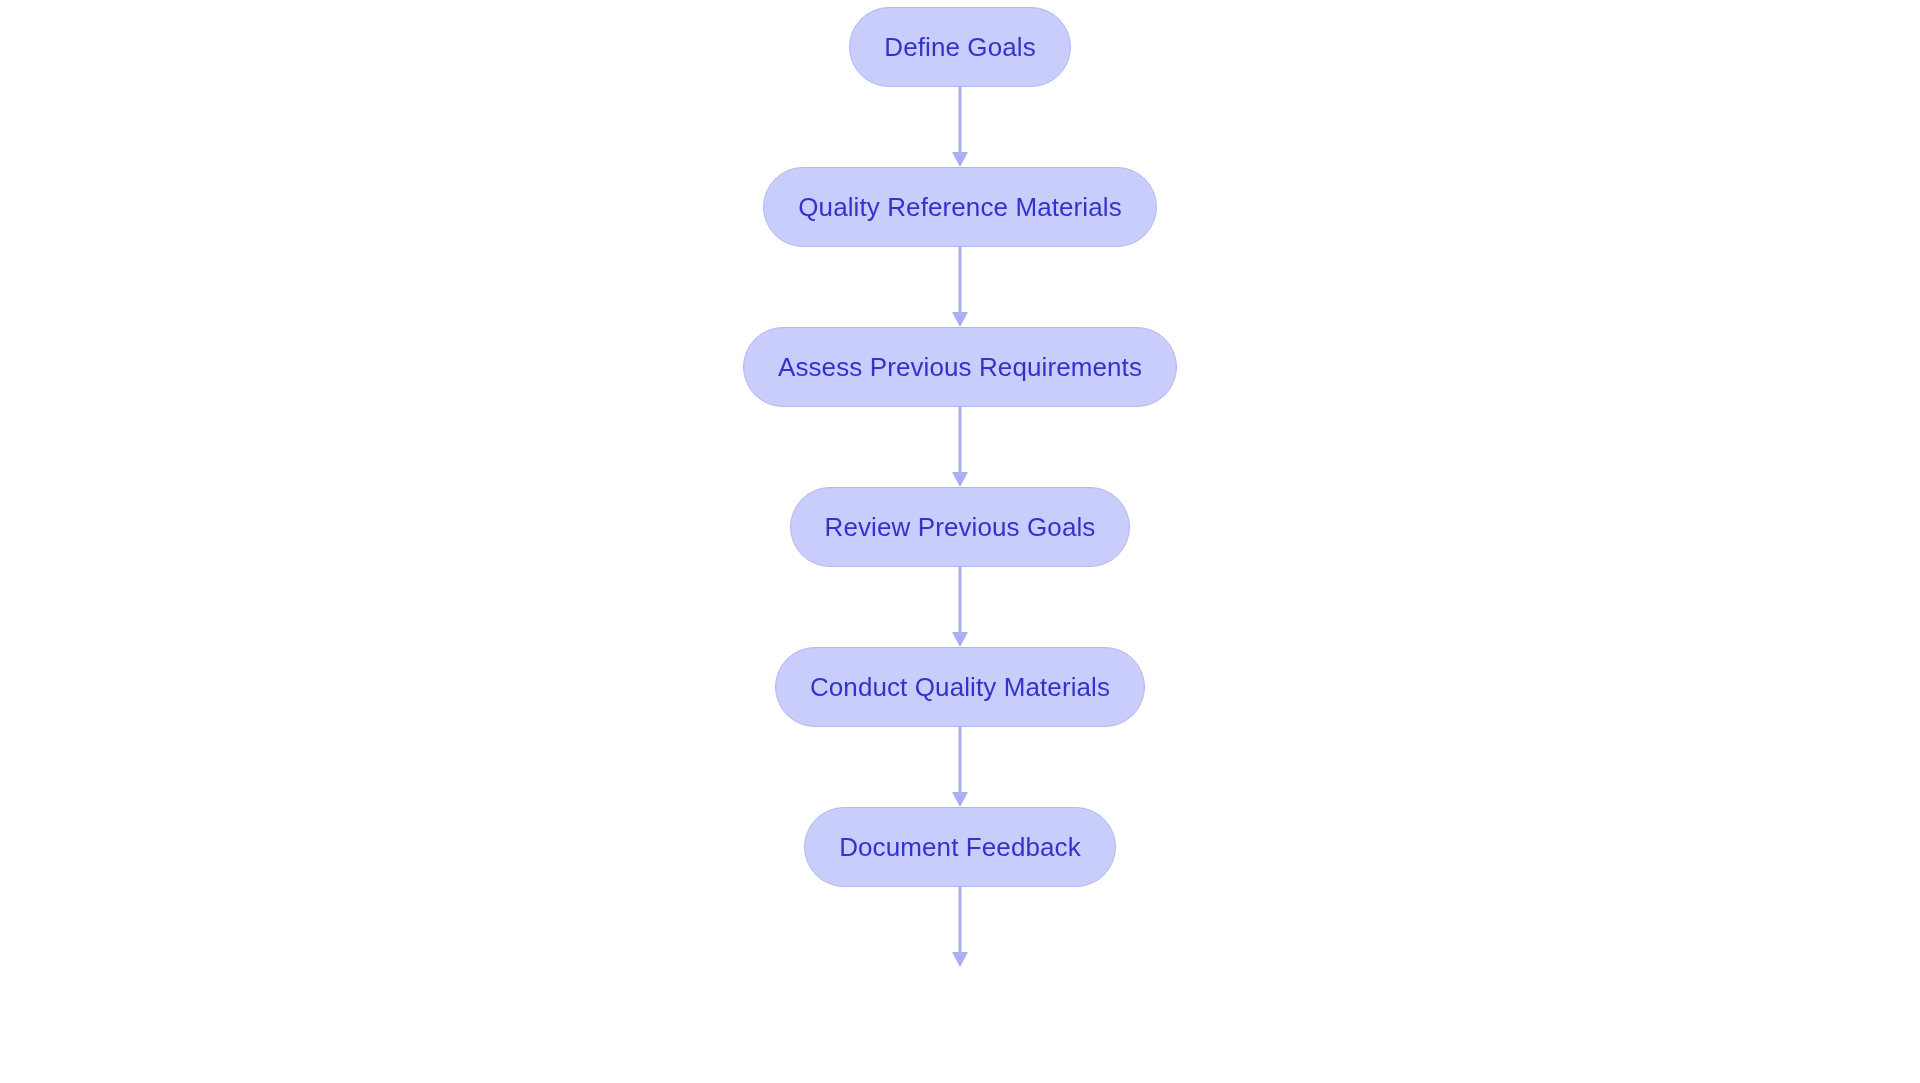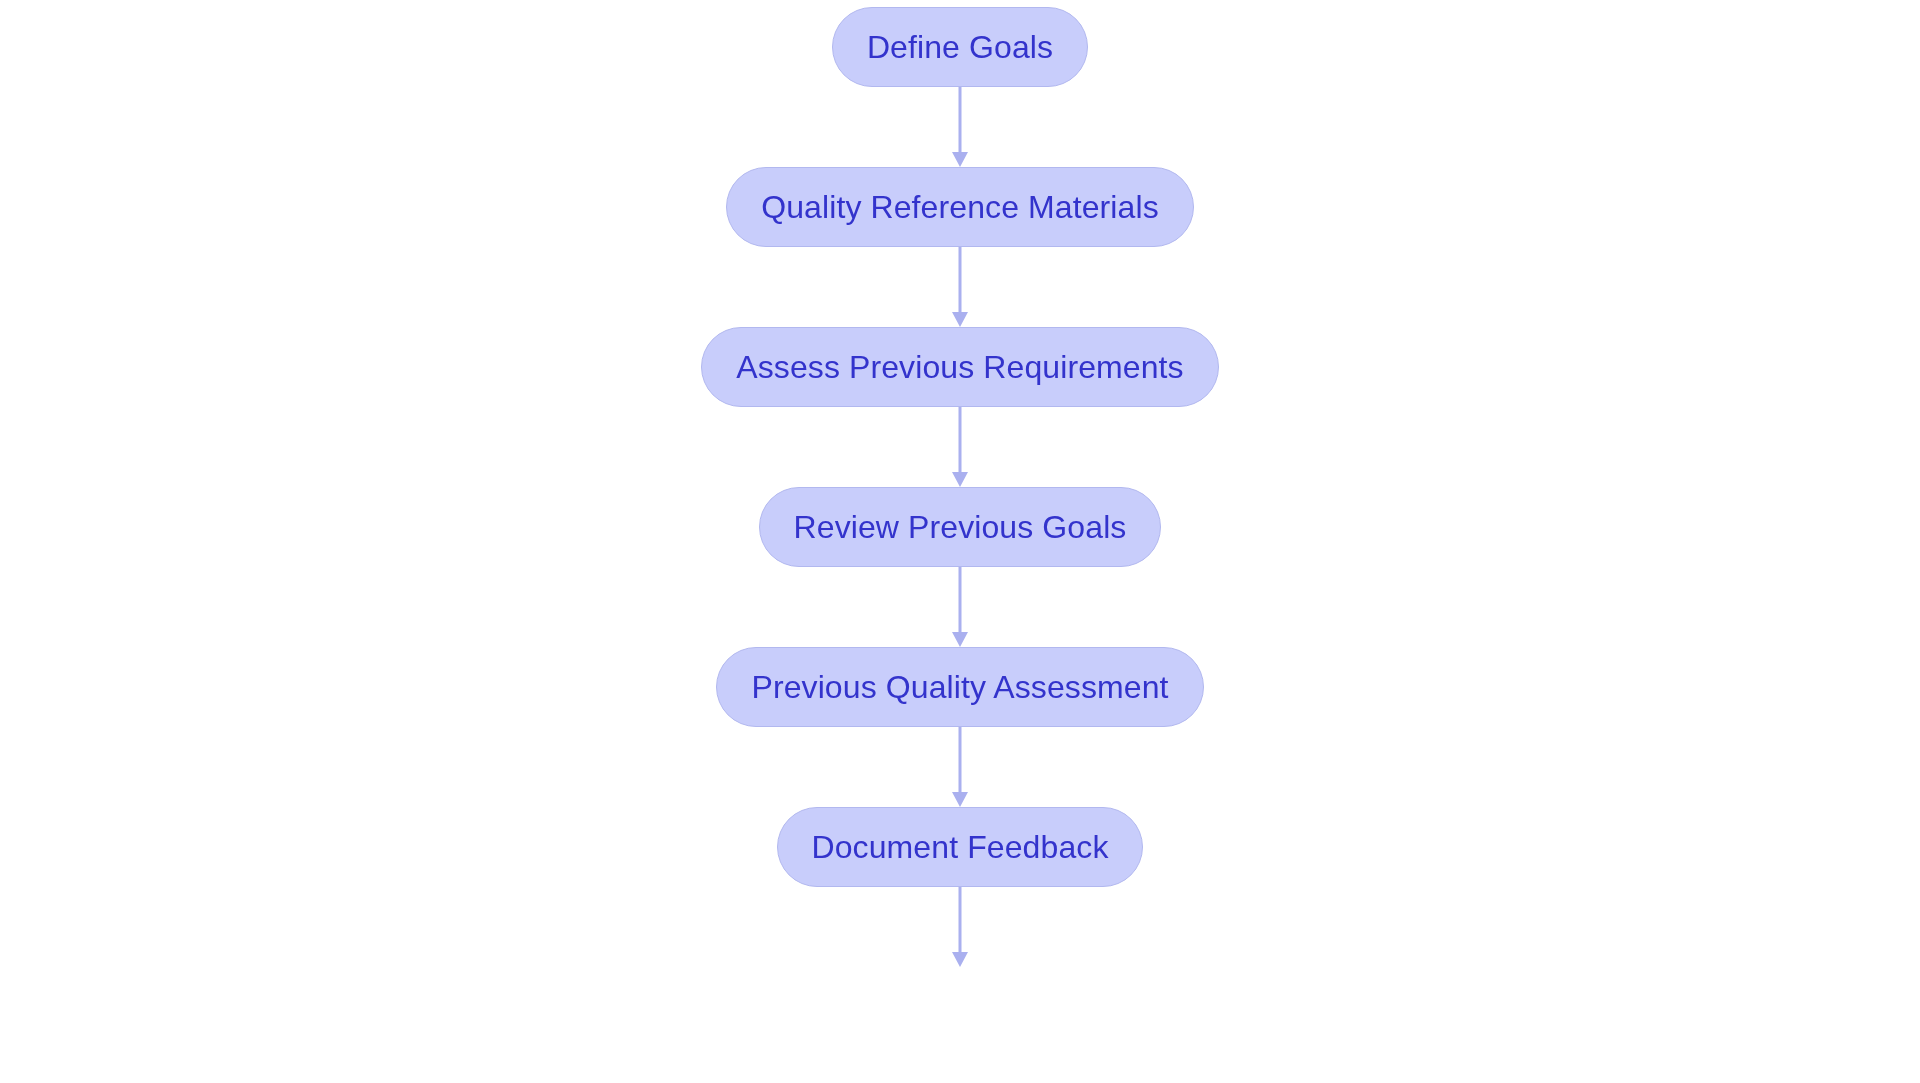--- a/index.html
+++ b/index.html
@@ -41,21 +41,21 @@
     display: flex;
     align-items: center;
     justify-content: center;
     padding: 0 34px;
     flex: 0 0 auto;
   }
 
   .node-label {
     color: #3333cc;
     font-family: "Liberation Sans", sans-serif;
-    font-size: 32px;
+    font-size: 26px;
     font-weight: 400;
     line-height: 1;
     white-space: nowrap;
     letter-spacing: 0.1px;
   }
 
   .connector {
     flex: 0 0 auto;
     width: 20px;
     height: 80px;
@@ -125,21 +125,21 @@
     <div class="node">
       <span class="node-label">Review Previous Goals</span>
     </div>
 
     <div class="connector">
       <span class="stem"></span>
       <span class="head"></span>
     </div>
 
     <div class="node">
-      <span class="node-label">Previous Quality Assessment</span>
+      <span class="node-label">Conduct Quality Materials</span>
     </div>
 
     <div class="connector">
       <span class="stem"></span>
       <span class="head"></span>
     </div>
 
     <div class="node">
       <span class="node-label">Document Feedback</span>
     </div>

